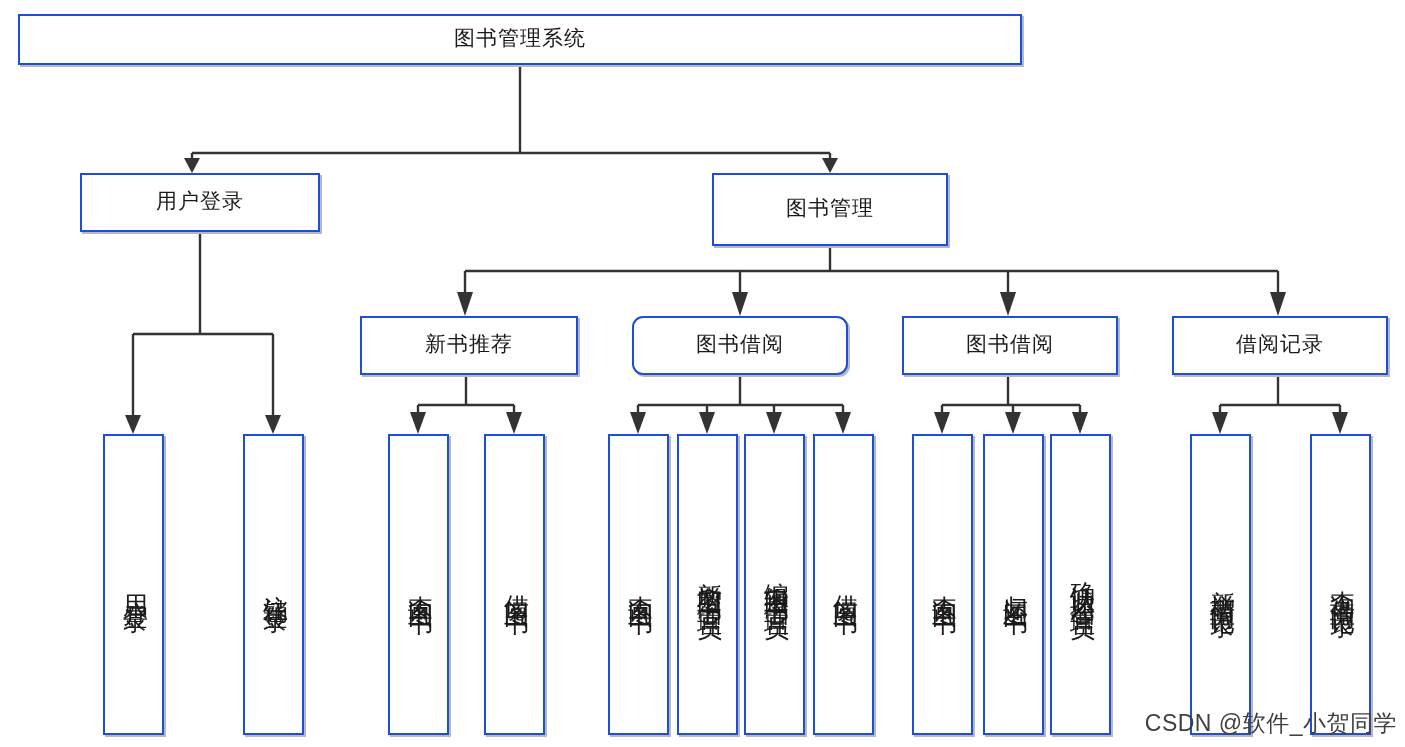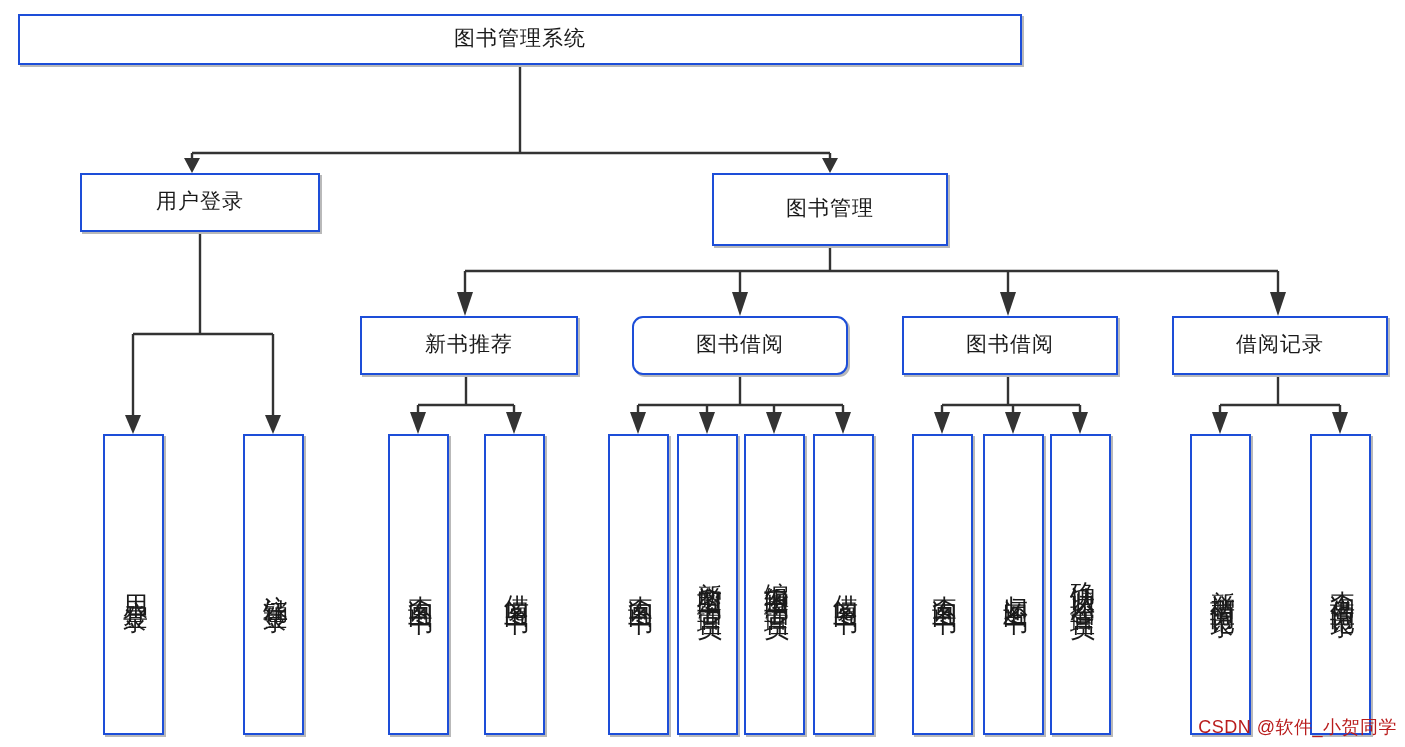--- a/index.html
+++ b/index.html
@@ -61,22 +61,22 @@
     fill: none;
   }
   #edges .arrowhead {
     fill: #333333;
     stroke: none;
   }
   .watermark {
     position: absolute;
     right: 8px;
     bottom: 8px;
-    font-size: 18px;
-    color: #b91c1c;
+    font-size: 23px;
+    color: #404040;
     white-space: nowrap;
     letter-spacing: 0.5px;
   }
 </style>
 </head>
 <body>
 
 <div id="canvas">
 
   <svg id="edges" viewBox="0 0 1405 747">

